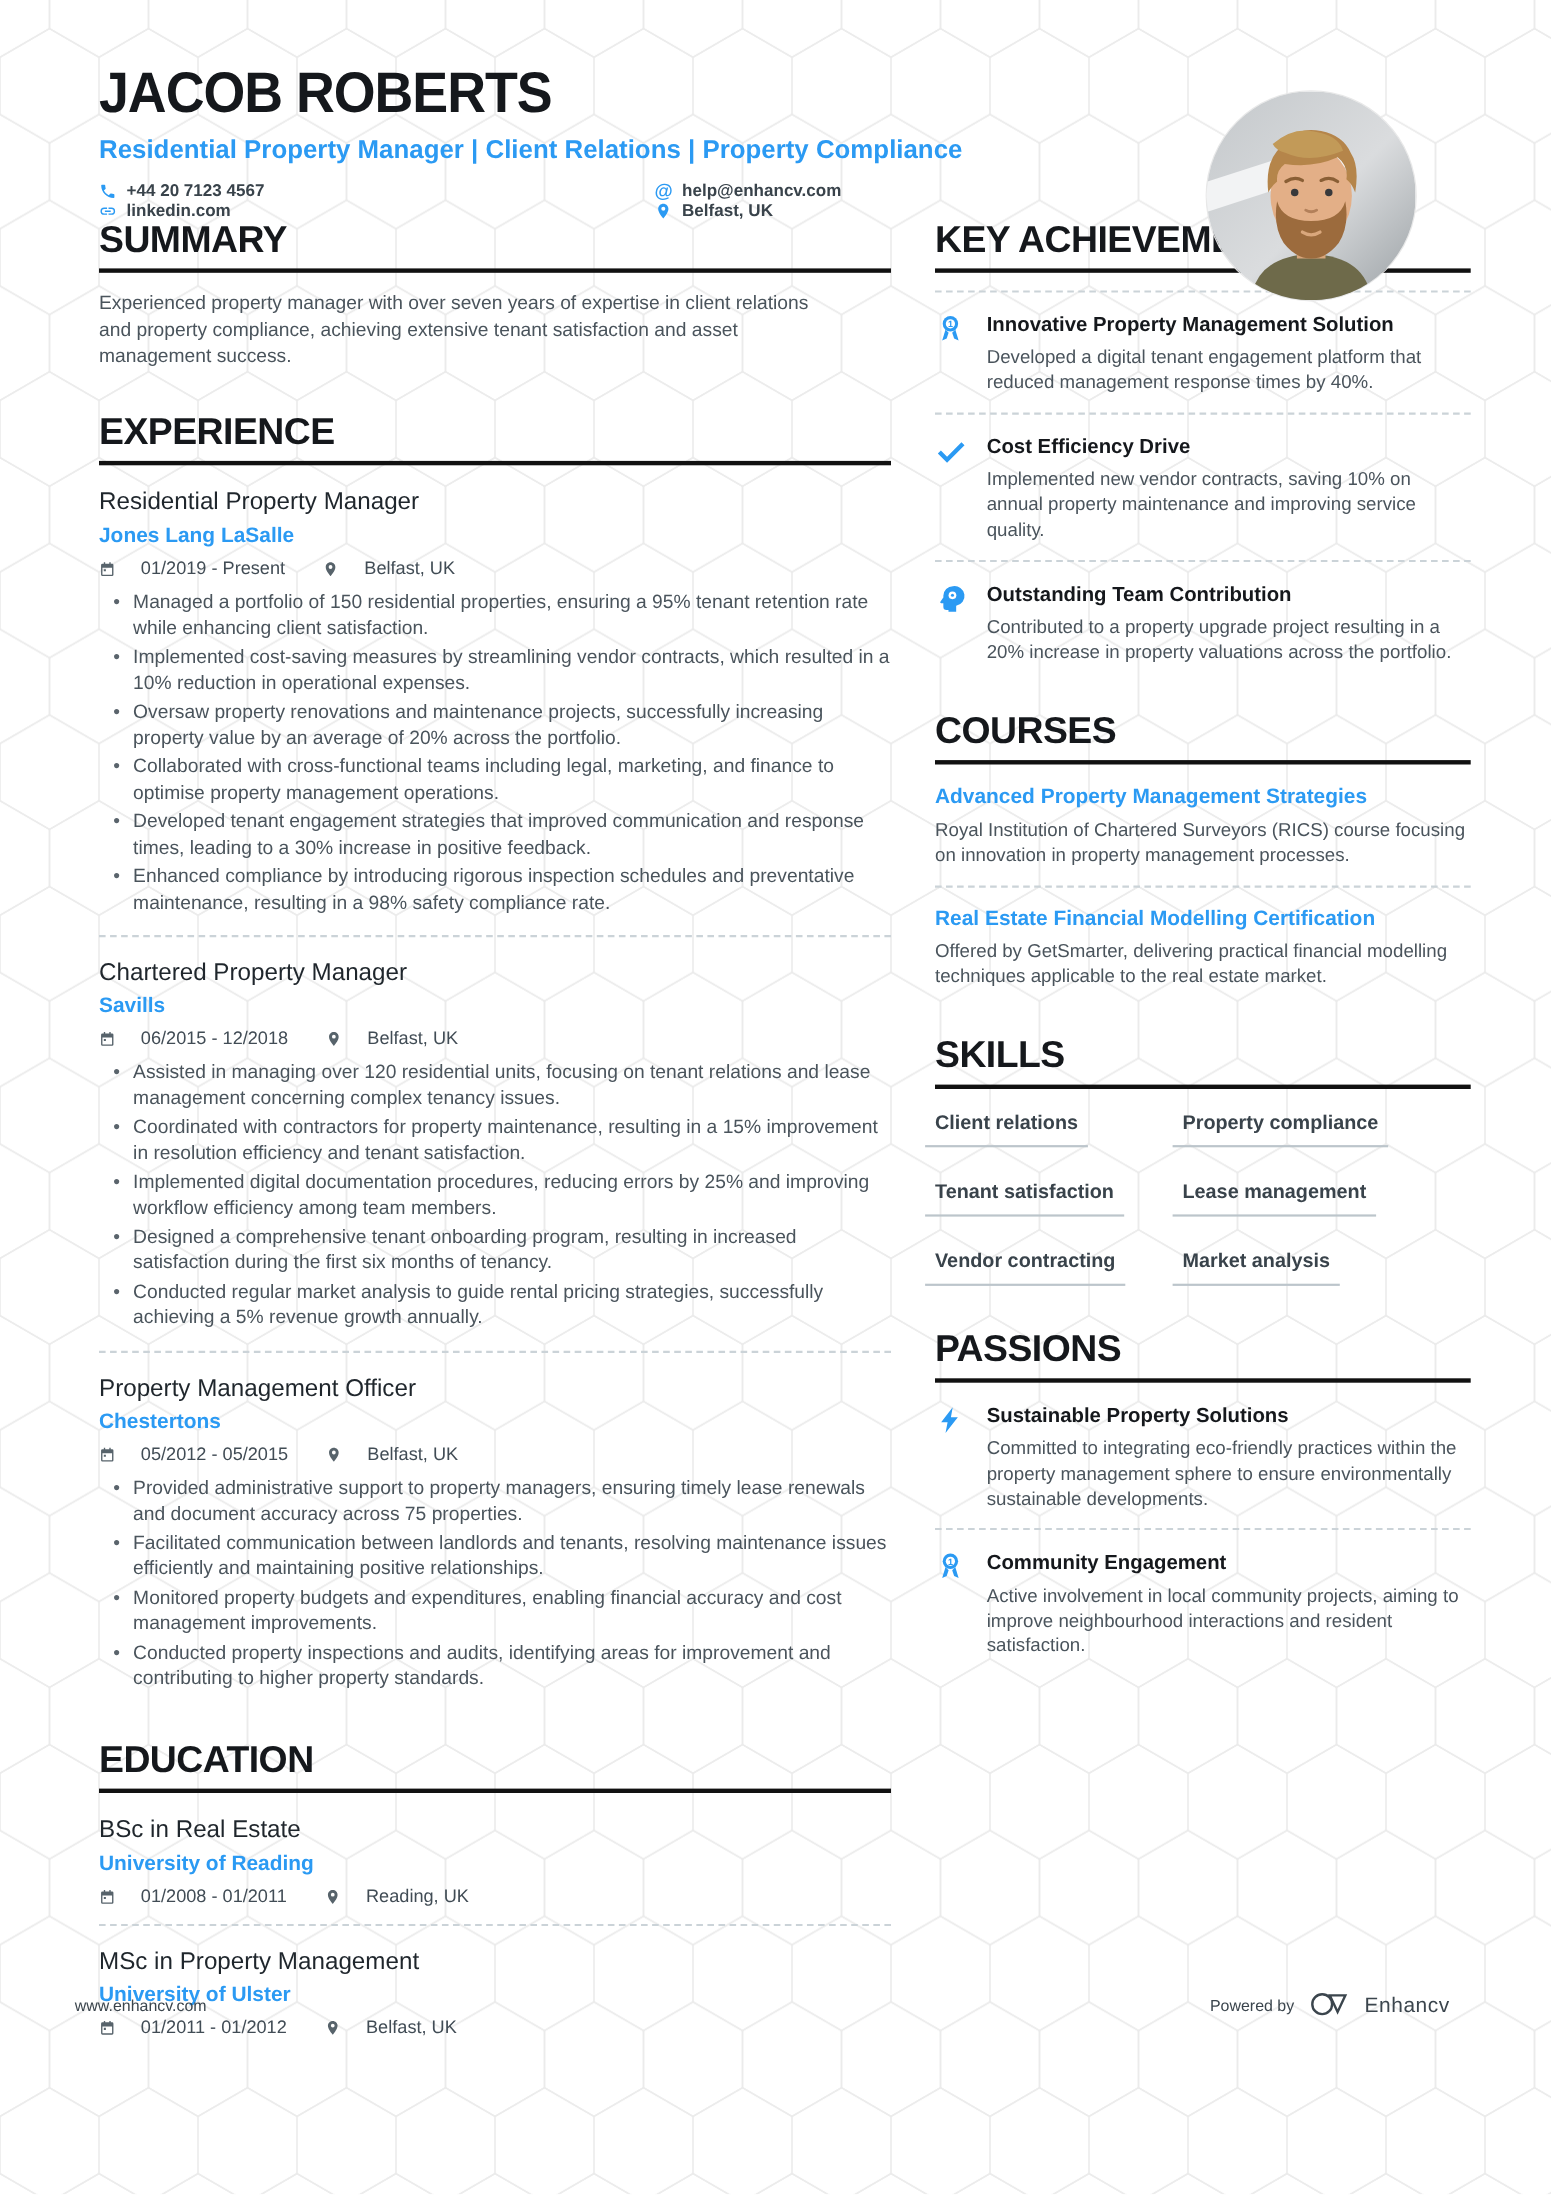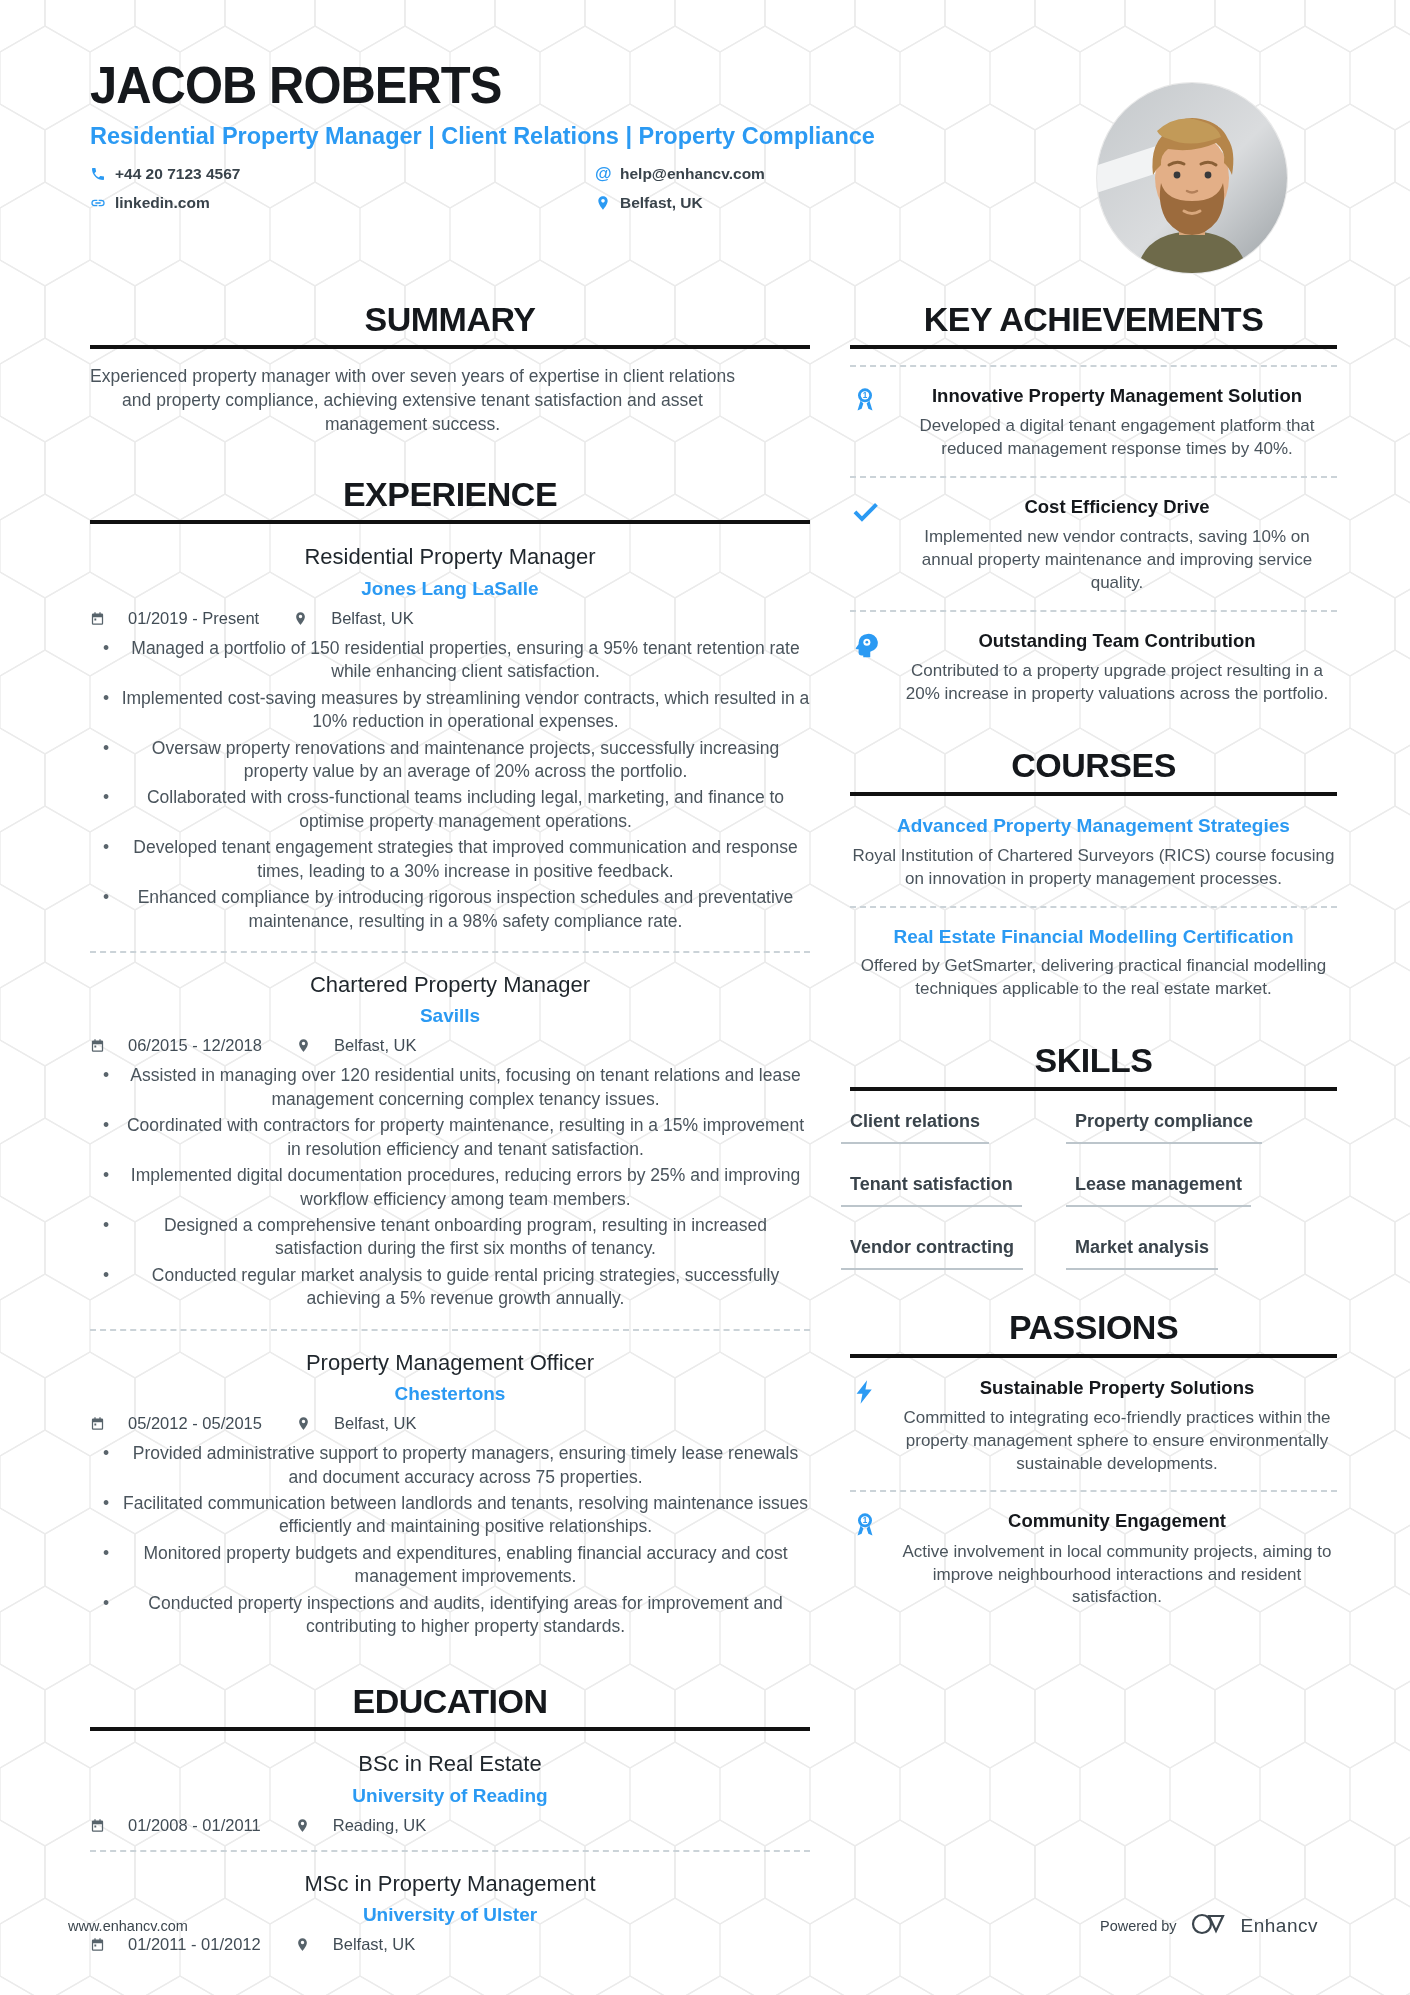--- a/index.html
+++ b/index.html
@@ -24,34 +24,34 @@
   
   .header{padding:58px 34px 0 90px;}
   .name{
     font-size:52px;font-weight:700;color:var(--ink);
     letter-spacing:-1px;line-height:1.05;
     transform:scaleX(.94);transform-origin:left;
   }
   .headline{margin-top:10px;font-size:23.5px;font-weight:700;color:var(--accent);}
   .contact{
     margin-top:15px;display:grid;grid-template-columns:505px auto;
-    row-gap:11px;font-size:15.5px;font-weight:700;color:#39434b;
+    row-gap:0;font-size:15.5px;font-weight:700;color:#39434b;
     justify-content:start;
   }
   .citem{display:flex;align-items:center;gap:9px;}
   .cicon{width:16px;height:16px;flex:0 0 auto;display:inline-flex;}
   .at-glyph{color:var(--accent);font-size:17px;font-weight:700;line-height:16px;}
 
   .avatar{
     position:absolute;top:83px;left:1097px;width:190px;height:190px;
     border-radius:50%;overflow:hidden;z-index:2;box-shadow:0 0 0 1px #e8e8e8;
   }
 
   
-  .columns{display:flex;gap:40px;padding:0 73px 0 90px;margin-top:90px;text-align:center;}
+  .columns{display:flex;gap:40px;padding:0 73px 0 90px;}
   .col-left{width:720px;flex:0 0 auto;}
   .col-right{flex:1;min-width:0;}
 
   .section{margin-bottom:40px;}
   .section-h{
     font-size:34px;font-weight:700;color:var(--ink);letter-spacing:-.5px;
     padding-bottom:8px;border-bottom:4px solid #111;margin-bottom:16px;
     line-height:1.05;
   }
 

